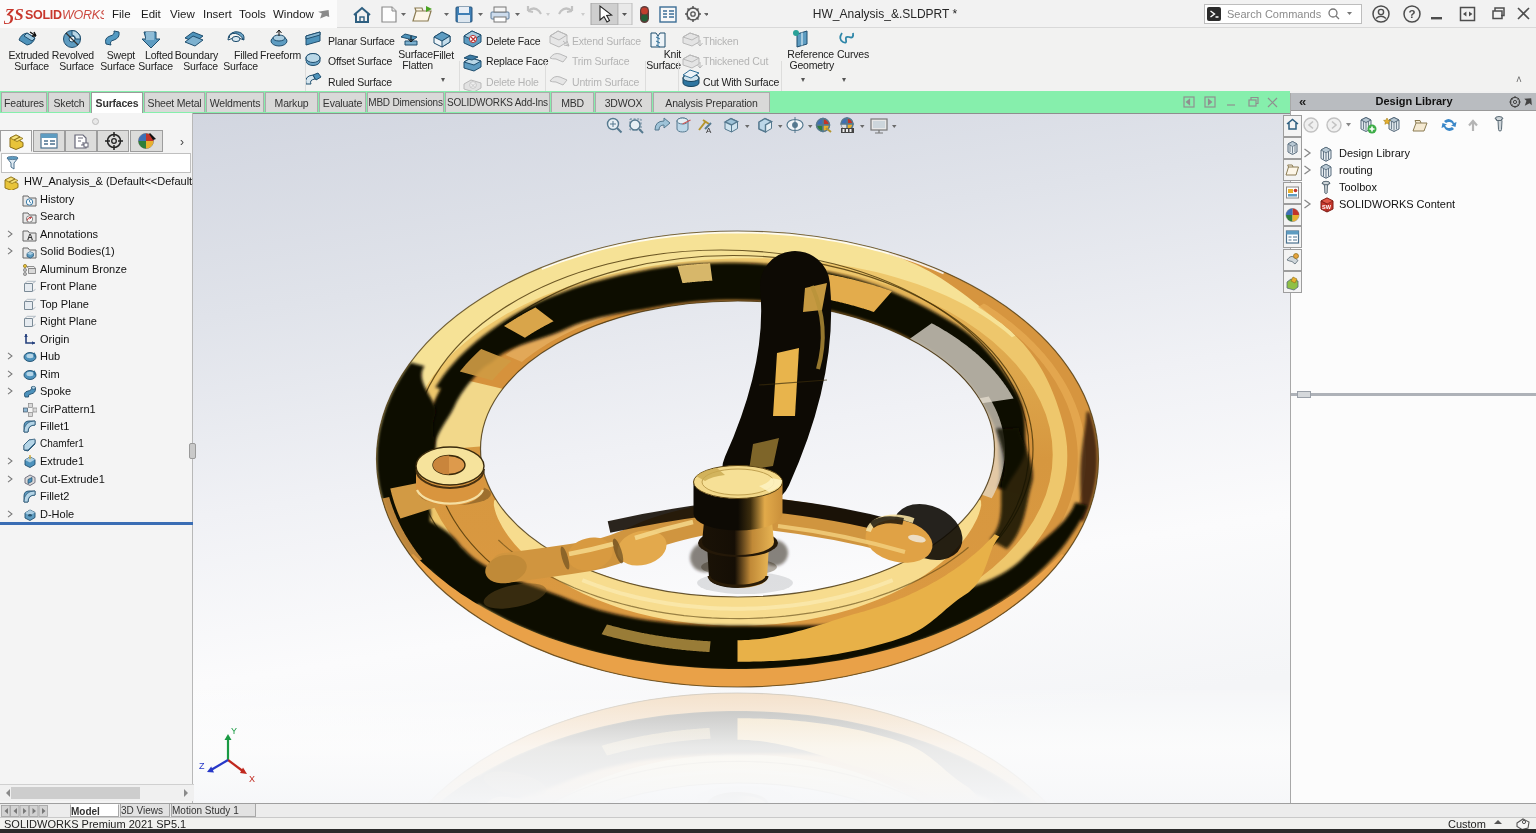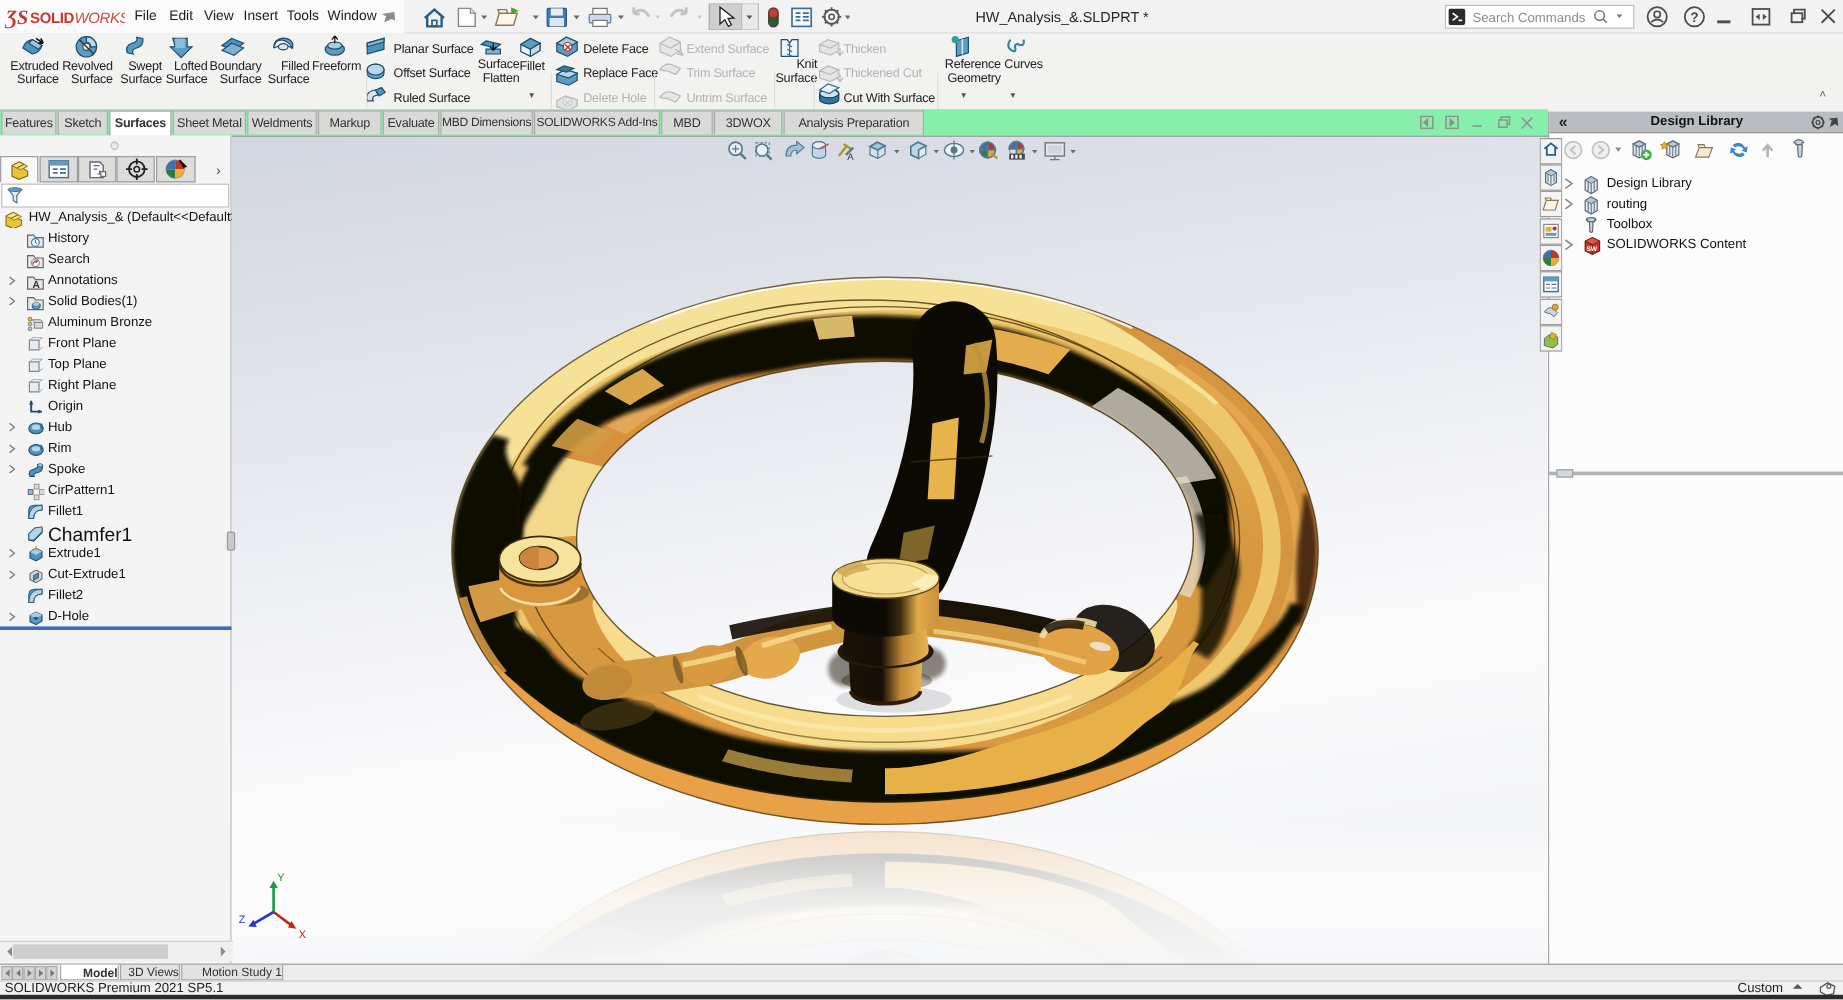--- a/index.html
+++ b/index.html
@@ -33,21 +33,21 @@
   .arr { position:absolute; left:6px; top:4px; width:8px; height:8px; }
   
   #viewport { left:193px; top:113px; width:1097px; height:690px; border-top:1px solid #8e8e8e; }
   
   #rpanel { left:1290px; top:93px; width:246px; height:724px; background:#fcfcfc; border-left:1px solid #a8a8a8; }
   #rphead { position:absolute; left:0; top:0; width:246px; height:18px; background:#b9bcc0; border-bottom:1px solid #999; }
   .rprow { position:absolute; left:0; height:17px; font-size:11px; color:#111; white-space:nowrap; }
   
   #hscroll { left:0; top:784px; width:194px; height:17px; background:#f0f0f0; border-top:1px solid #d0d0d0;}
   #doctabs { left:0; top:803px; width:1536px; height:14px; background:#ececec; border-top:1px solid #9f9f9f; }
-  .dtab { position:absolute; top:0px; height:13px; line-height:13px; text-align:right; font-size:10px; color:#333; background:#e2e2e2; border:1px solid #a8a8a8; border-top:none;}
+  .dtab { position:absolute; top:0px; height:13px; line-height:13px; text-align:left; font-size:10px; color:#333; background:#e2e2e2; border:1px solid #a8a8a8; border-top:none;margin-left:20px;}
   #statusbar { left:0; top:817px; width:1536px; height:12px; background:#f1f1ef; border-top:1px solid #c9c9c9; font-size:11px; color:#222; }
   #bottomedge { left:0; top:829px; width:1536px; height:4px; background:#2b2b2b; }
 </style>
 </head>
 <body>
 <div id="titlebar" class="abs"></div>
 <div id="menuzone" class="abs">
   <svg class="abs" style="left:4px;top:5px" width="100" height="19" viewBox="0 0 100 19">
     <text x="1" y="15" font-size="17" font-style="italic" font-weight="bold" fill="#c8372d" font-family="Liberation Serif,serif">ƷS</text>
     <text x="21" y="14" font-size="12.5" font-weight="bold" fill="#c8372d" letter-spacing="-0.3">SOLID</text>
@@ -402,21 +402,21 @@
       <div class="abs" style="left:40px;top:289.5px;font-size:11px;color:#111;white-space:nowrap">CirPattern1</div>
     <svg class="abs" style="left:22px;top:306.0px" width="15" height="16" viewBox="0 0 15 16">
         <path d="M2 13 v-6 q0 -5 5 -5 h6 l0 4 q-7 0 -7 7 z" fill="#5e9cc1" stroke="#1f4e6e" stroke-width="0.9"></path>
         <path d="M13 2 l0 4 q-7 0 -7 7 l-4 0 q0 -11 11 -11 z" fill="#b5d5e7" stroke="#1f4e6e" stroke-width="0.7"></path>
       </svg>
       <div class="abs" style="left:40px;top:307.0px;font-size:11px;color:#111;white-space:nowrap">Fillet1</div>
     <svg class="abs" style="left:22px;top:323.5px" width="15" height="16" viewBox="0 0 15 16">
         <path d="M2 13 v-5 l5 -5 h6 l0 4 l-7 7 z" fill="#5e9cc1" stroke="#1f4e6e" stroke-width="0.9"></path>
         <path d="M13 2 l0 4 l-7 7 l-4 0 l0 -5 l5 -5 z" fill="#b5d5e7" stroke="#1f4e6e" stroke-width="0.7"></path>
       </svg>
-      <div class="abs" style="left:40px;top:324.5px;font-size:16px;color:#111;white-space:nowrap">Chamfer1</div>
+      <div class="abs" style="left:40px;top:324.5px;font-size:10px;color:#111;white-space:nowrap">Chamfer1</div>
     <svg class="arr" style="top:344.0px" width="8" height="10" viewBox="0 0 8 10">
         <path d="M1.5 1 L6.5 5 L1.5 9" fill="none" stroke="#777" stroke-width="1.3"></path>
       </svg>
       <svg class="abs" style="left:22px;top:341.0px" width="15" height="16" viewBox="0 0 15 16">
         <path d="M3 6 l5 -3 l5 2.5 v5 l-5 3 l-5 -2.5 z" fill="#4d92bc" stroke="#1f4e6e" stroke-width="0.9"></path>
         <path d="M3 6 l5 -3 l5 2.5 l-5 3 z" fill="#a9cde2"></path>
         <path d="M8 1 v4" stroke="#d4a017" stroke-width="1.2"></path>
       </svg>
       <div class="abs" style="left:40px;top:342.0px;font-size:11px;color:#111;white-space:nowrap">Extrude1</div>
     <svg class="arr" style="top:361.5px" width="8" height="10" viewBox="0 0 8 10">

